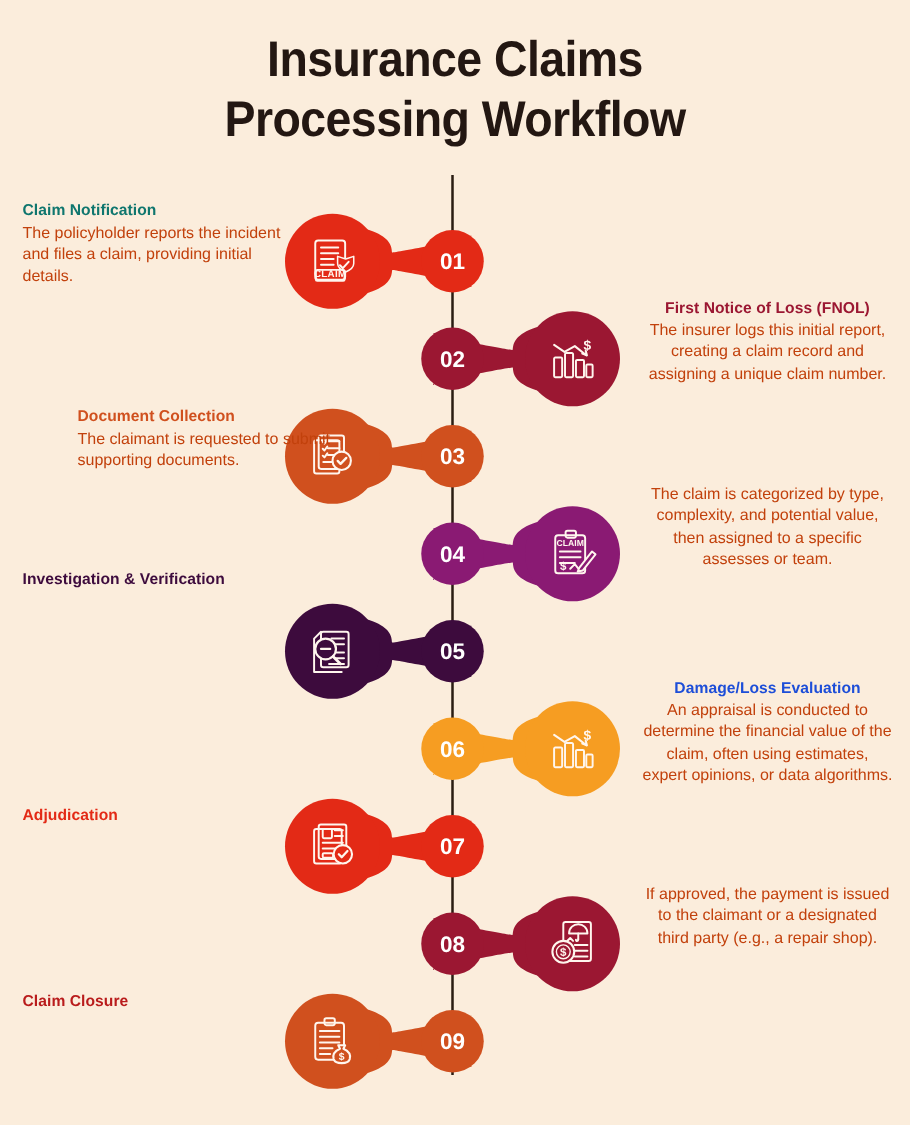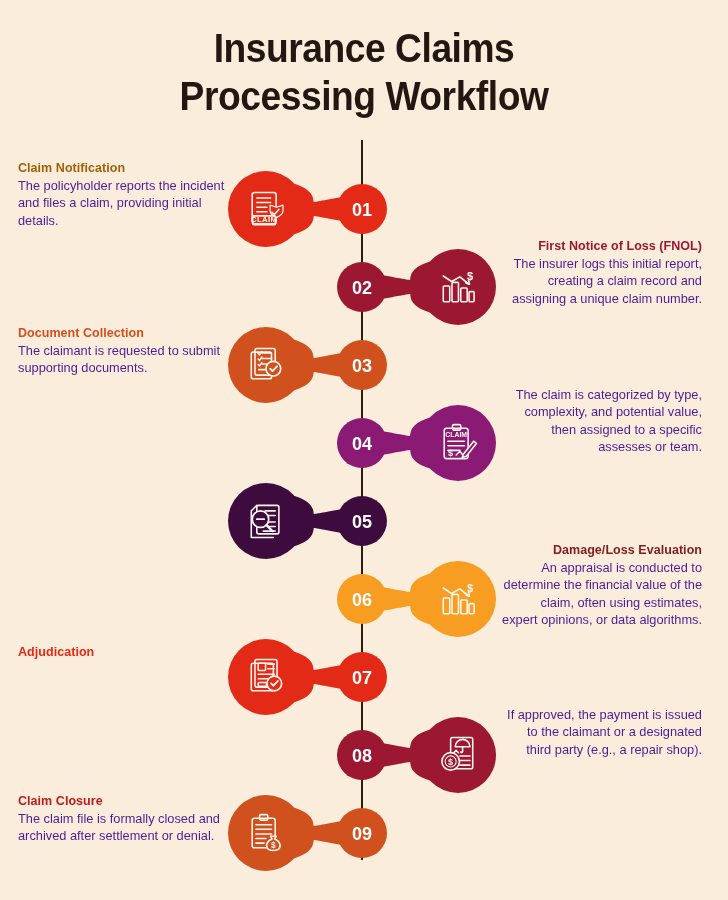--- a/index.html
+++ b/index.html
@@ -62,35 +62,35 @@
     z-index: 3;
     pointer-events: none;
   }
 
   
   .step-text {
     position: absolute;
     z-index: 4;
   }
   .step-text.left  { left: 18px;  width: 210px; text-align: left; }
-  .step-text.right { left: 502px; width: 200px; text-align: right; }
+  .step-text.right { left: 514px; width: 200px; text-align: center; }
 
   .step-heading {
     font-family: "Liberation Sans", sans-serif;
     font-weight: bold;
     font-size: 12.5px;
     line-height: 16px;
     margin: 0 0 1px 0;
     letter-spacing: 0.05px;
   }
   .step-desc {
     font-family: "Liberation Sans", sans-serif;
     font-size: 12.8px;
     line-height: 17.3px;
-    color: #4c1d95;
+    color: #c2410c;
     margin: 0;
   }
 </style>
 </head>
 <body>
 
 <div id="infographic">
 
   <div class="title-wrap">
     <span class="title-line">Insurance Claims</span>
@@ -252,45 +252,45 @@
           <line fill="none" stroke="#FFF6EE" stroke-width="1.7" stroke-linecap="round" stroke-linejoin="round" x1="-11" y1="6" x2="0" y2="6"></line>
           <line fill="none" stroke="#FFF6EE" stroke-width="1.7" stroke-linecap="round" stroke-linejoin="round" x1="-11" y1="11" x2="-2" y2="11"></line>
           <path fill="#D0501E" stroke="#FFF6EE" stroke-width="1.8" stroke-linecap="round" stroke-linejoin="round" d="M5,3.5 L11,3.5 L9.5,6.5 C14,8.5 16,12 15,15.5 C14,18.5 10,19 8,19 C6,19 2,18.5 1,15.5 C0,12 2,8.5 6.5,6.5 Z"></path>
           <text x="8" y="16.5" fill="#FFF6EE" font-size="9" font-family="&quot;Liberation Sans&quot;, sans-serif" font-weight="bold" text-anchor="middle">$</text>
         </g>
       </g>
     </svg>
 
   <div id="text-layer">
       <div class="step-text left" style="top: 160px;">
-        <div class="step-heading" style="color: #a16207;">Claim Notification</div>
+        <div class="step-heading" style="color: #0f766e;">Claim Notification</div>
         <div class="step-desc">The policyholder reports the incident and files a claim, providing initial details.</div>
       </div>
       <div class="step-text right" style="top: 238px;">
         <div class="step-heading" style="color: rgb(155, 23, 50);">First Notice of Loss (FNOL)</div>
         <div class="step-desc">The insurer logs this initial report, creating a claim record and assigning a unique claim number.</div>
       </div>
-      <div class="step-text left" style="top: 325px;">
+      <div class="step-text left" style="top: 325px; margin-left: 44px;">
         <div class="step-heading" style="color: rgb(208, 80, 30);">Document Collection</div>
         <div class="step-desc">The claimant is requested to submit supporting documents.</div>
       </div>
       <div class="step-text right" style="top: 386px;">
         <div class="step-desc">The claim is categorized by type, complexity, and potential value, then assigned to a specific assesses or team.</div>
       </div>
       <div class="step-text left" style="top: 455px;">
+        <div class="step-heading" style="color: rgb(61, 11, 61);">Investigation &amp; Verification</div>
       </div>
       <div class="step-text right" style="top: 542px;">
-        <div class="step-heading" style="color: #7f1d1d;">Damage/Loss Evaluation</div>
+        <div class="step-heading" style="color: #1d4ed8;">Damage/Loss Evaluation</div>
         <div class="step-desc">An appraisal is conducted to determine the financial value of the claim, often using estimates, expert opinions, or data algorithms.</div>
       </div>
       <div class="step-text left" style="top: 644px;">
         <div class="step-heading" style="color: rgb(227, 42, 22);">Adjudication</div>
       </div>
       <div class="step-text right" style="top: 706px;">
         <div class="step-desc">If approved, the payment is issued to the claimant or a designated third party (e.g., a repair shop).</div>
       </div>
       <div class="step-text left" style="top: 793px;">
         <div class="step-heading" style="color: #b91c1c;">Claim Closure</div>
-        <div class="step-desc">The claim file is formally closed and archived after settlement or denial.</div>
       </div>
     </div>
 
 </div>
 
 </body></html>

